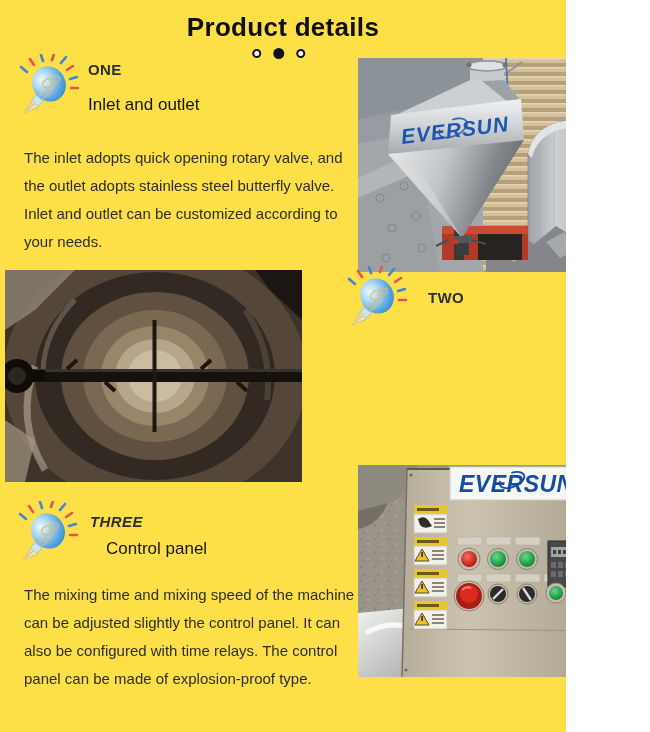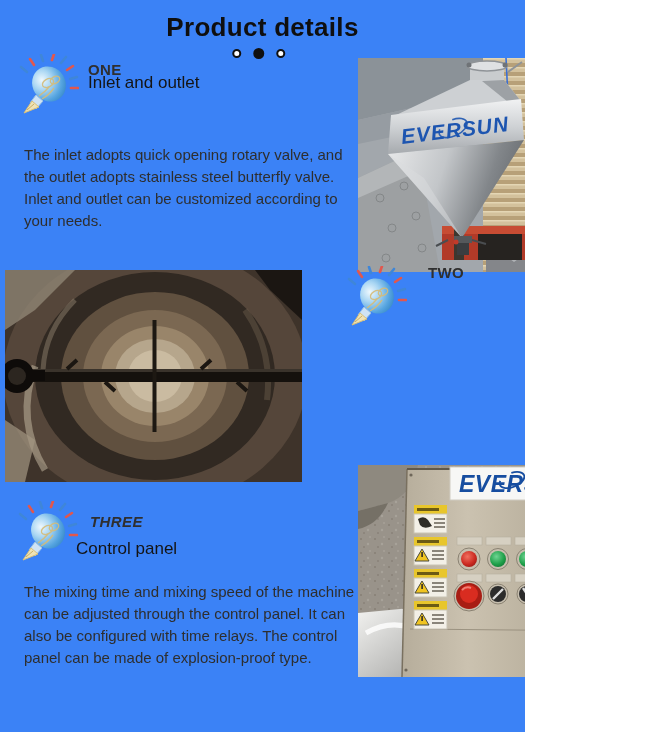--- a/index.html
+++ b/index.html
@@ -1,33 +1,33 @@
 <!DOCTYPE html>
 <html><head>
 <meta charset="utf-8">
 <style>
   html,body{margin:0;padding:0;background:#fff;}
-  .page{position:relative;width:525px;height:732px;background:#3b82f6;overflow:hidden;
+  .page{position:relative;width:566px;height:732px;background:#fde047;overflow:hidden;
         font-family:"Liberation Sans",sans-serif;color:#222;}
   .abs{position:absolute;}
   .page-title{top:12px;left:0;width:100%;text-align:center;font-size:26px;font-weight:bold;color:#0f0f0f;letter-spacing:.3px;}
   .dots{top:47px;left:50%;transform:translateX(-58%);display:flex;gap:12px;align-items:center;height:12px;}
   .dot{width:9px;height:9px;border-radius:50%;border:2px solid #101010;background:#fff;box-sizing:border-box;}
   .dot.filled{background:#101010;width:11px;height:11px;}
   .bulb{width:64px;height:64px;display:block;}
   .f-num{font-size:15px;font-weight:bold;color:#2f2f2f;letter-spacing:.4px;}
   .f-title{font-size:17px;color:#141414;}
-  .f-desc{font-size:15px;line-height:22px;color:#2e2e2e;}
-  .icon1{left:15px;top:54px;}  .num1{left:88px;top:61px;}  .title1{left:88px;top:73px;}
+  .f-desc{font-size:15px;line-height:28px;color:#2e2e2e;}
+  .icon1{left:15px;top:54px;}  .num1{left:88px;top:61px;}  .title1{left:88px;top:95px;}
   .desc1{left:24px;top:144px;width:336px;}
   .photo-top{left:358px;top:58px;width:292px;height:214px;}
   .photo-mid{left:5px;top:270px;width:297px;height:212px;}
-  .icon2{left:343px;top:266px;} .num2{left:428px;top:264px;} .title2{left:428px;top:310px;}
+  .icon2{left:343px;top:266px;} .num2{left:428px;top:289px;} .title2{left:428px;top:310px;}
   .desc2{left:318px;top:349px;width:332px;}
-  .icon3{left:14px;top:501px;} .num3{left:90px;top:513px;font-style:italic;} .title3{left:76px;top:539px;}
+  .icon3{left:14px;top:501px;} .num3{left:90px;top:513px;font-style:italic;} .title3{left:106px;top:539px;}
   .desc3{left:24px;top:581px;width:340px;}
   .photo-bot{left:358px;top:465px;width:292px;height:212px;}
   svg{display:block;}
 </style>
 </head>
 <body>
 
 <svg width="0" height="0" style="position:absolute" aria-hidden="true">
   <defs>
     <radialGradient id="bulbg" cx="38%" cy="30%" r="75%">
@@ -190,21 +190,21 @@
   <svg class="abs bulb icon2" viewBox="0 0 64 64">
       <use href="#bulb-shape"></use>
     </svg>
   <div class="abs f-num num2">TWO</div>
 
   <svg class="abs bulb icon3" viewBox="0 0 64 64">
       <use href="#bulb-shape"></use>
     </svg>
   <div class="abs f-num num3">THREE</div>
   <div class="abs f-title title3">Control panel</div>
-  <div class="abs f-desc desc3">The mixing time and mixing speed of the machine can be adjusted through the control panel. It can also be configured with time relays. The control panel can be made of explosion-proof type.</div>
+  <div class="abs f-desc desc3">The mixing time and mixing speed of the machine can be adjusted slightly the control panel. It can also be configured with time relays. The control panel can be made of explosion-proof type.</div>
 
   <div class="abs photo-bot">
     <svg viewBox="0 0 292 212" width="292" height="212">
       <defs>
         <linearGradient id="cp-steel" x1="0" y1="0" x2="1" y2="0">
           <stop offset="0" stop-color="#b6ad9b"></stop>
             <stop offset="0.3" stop-color="#cbc2b0"></stop>
             <stop offset="0.75" stop-color="#b3aa97"></stop>
             <stop offset="1" stop-color="#958c79"></stop>
         </linearGradient>

